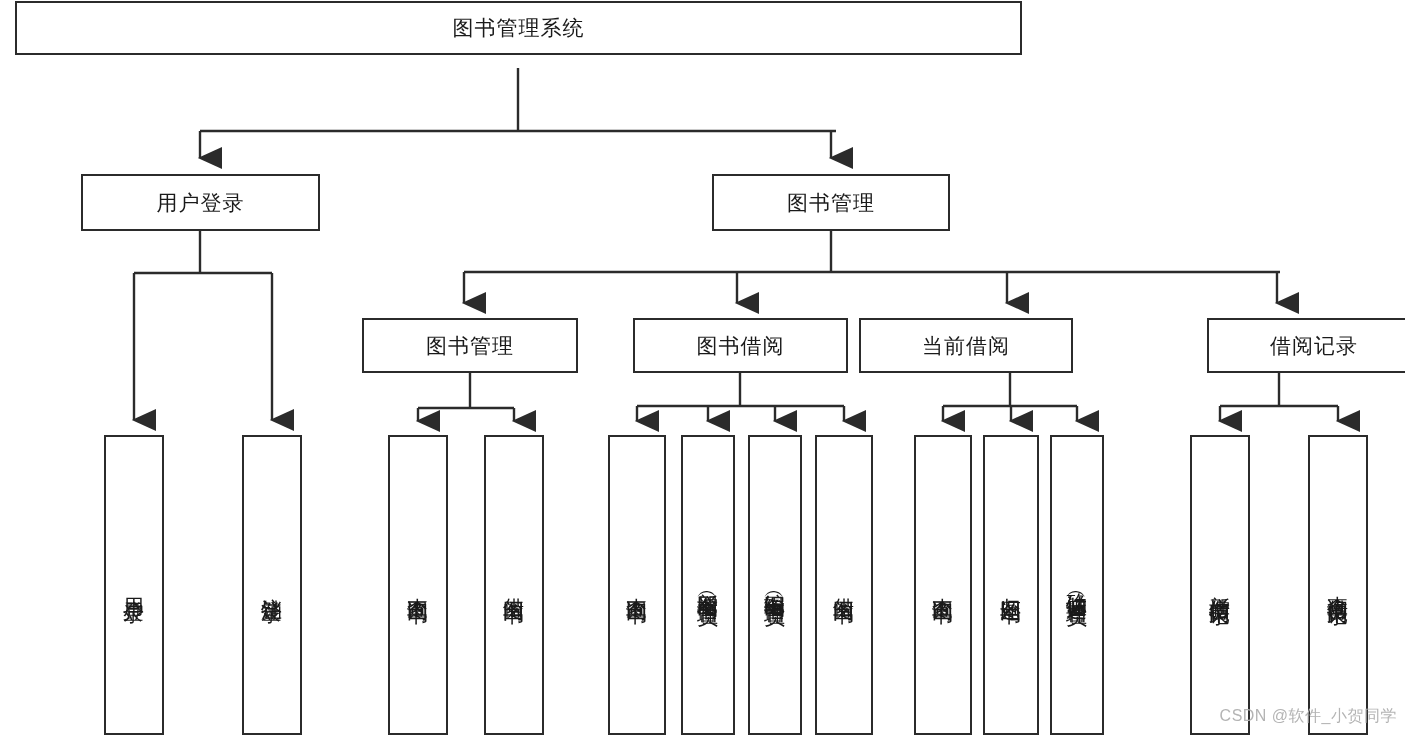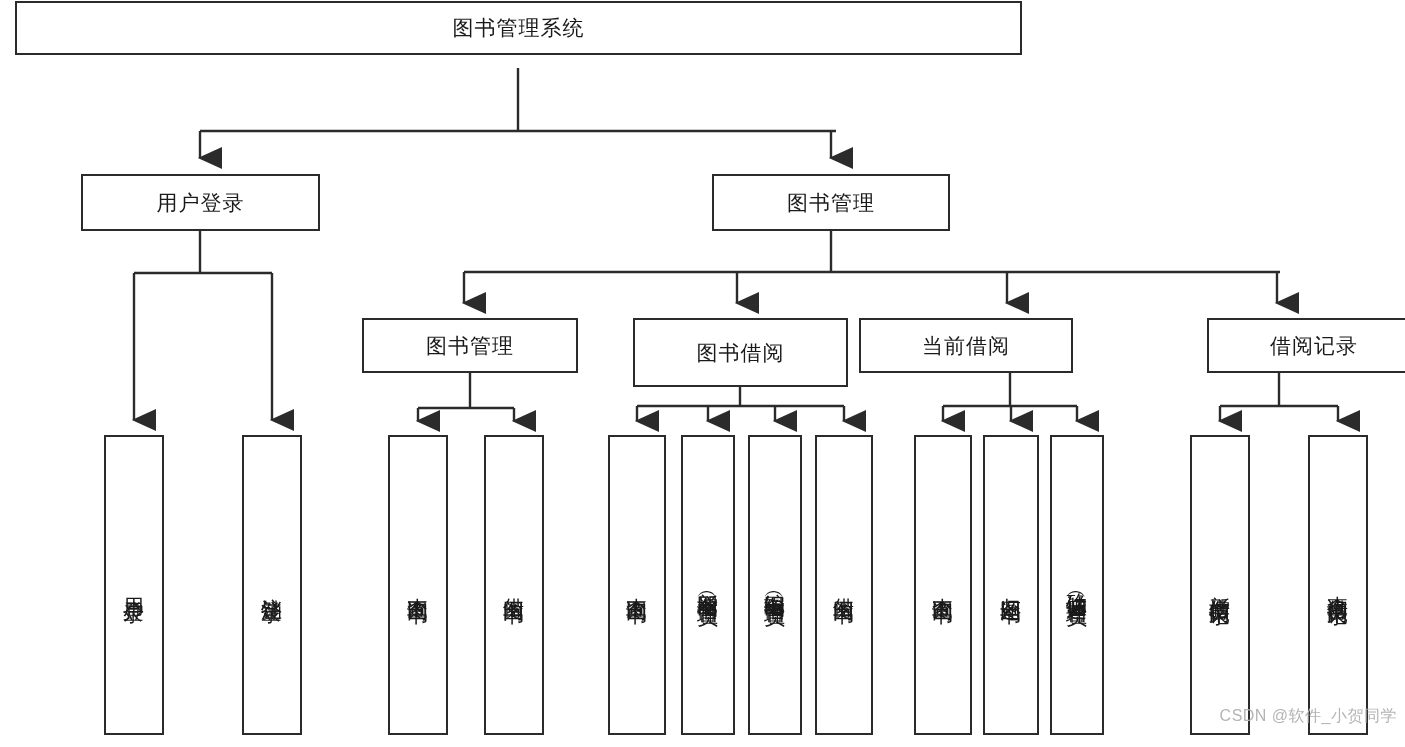--- a/index.html
+++ b/index.html
@@ -127,21 +127,21 @@
   <div class="node h" style="left: 81px; top: 174px; width: 239px; height: 57px;">
     <span class="lbl">用户登录</span>
   </div>
   <div class="node h" style="left: 712px; top: 174px; width: 238px; height: 57px;">
     <span class="lbl">图书管理</span>
   </div>
 
   <div class="node h" style="left: 362px; top: 318px; width: 216px; height: 55px;">
     <span class="lbl">图书管理</span>
   </div>
-  <div class="node h" style="left: 633px; top: 318px; width: 215px; height: 69px;">
+  <div class="node h" style="left: 633px; top: 318px; width: 215px; height: 55px;">
     <span class="lbl">图书借阅</span>
   </div>
   <div class="node h" style="left: 859px; top: 318px; width: 214px; height: 55px;">
     <span class="lbl">当前借阅</span>
   </div>
   <div class="node h" style="left: 1172px; top: 318px; width: 214px; height: 55px; margin-left: 35px;">
     <span class="lbl">借阅记录</span>
   </div>
 
   <div class="node v" style="left: 104px; top: 435px; width: 60px; height: 300px;">

